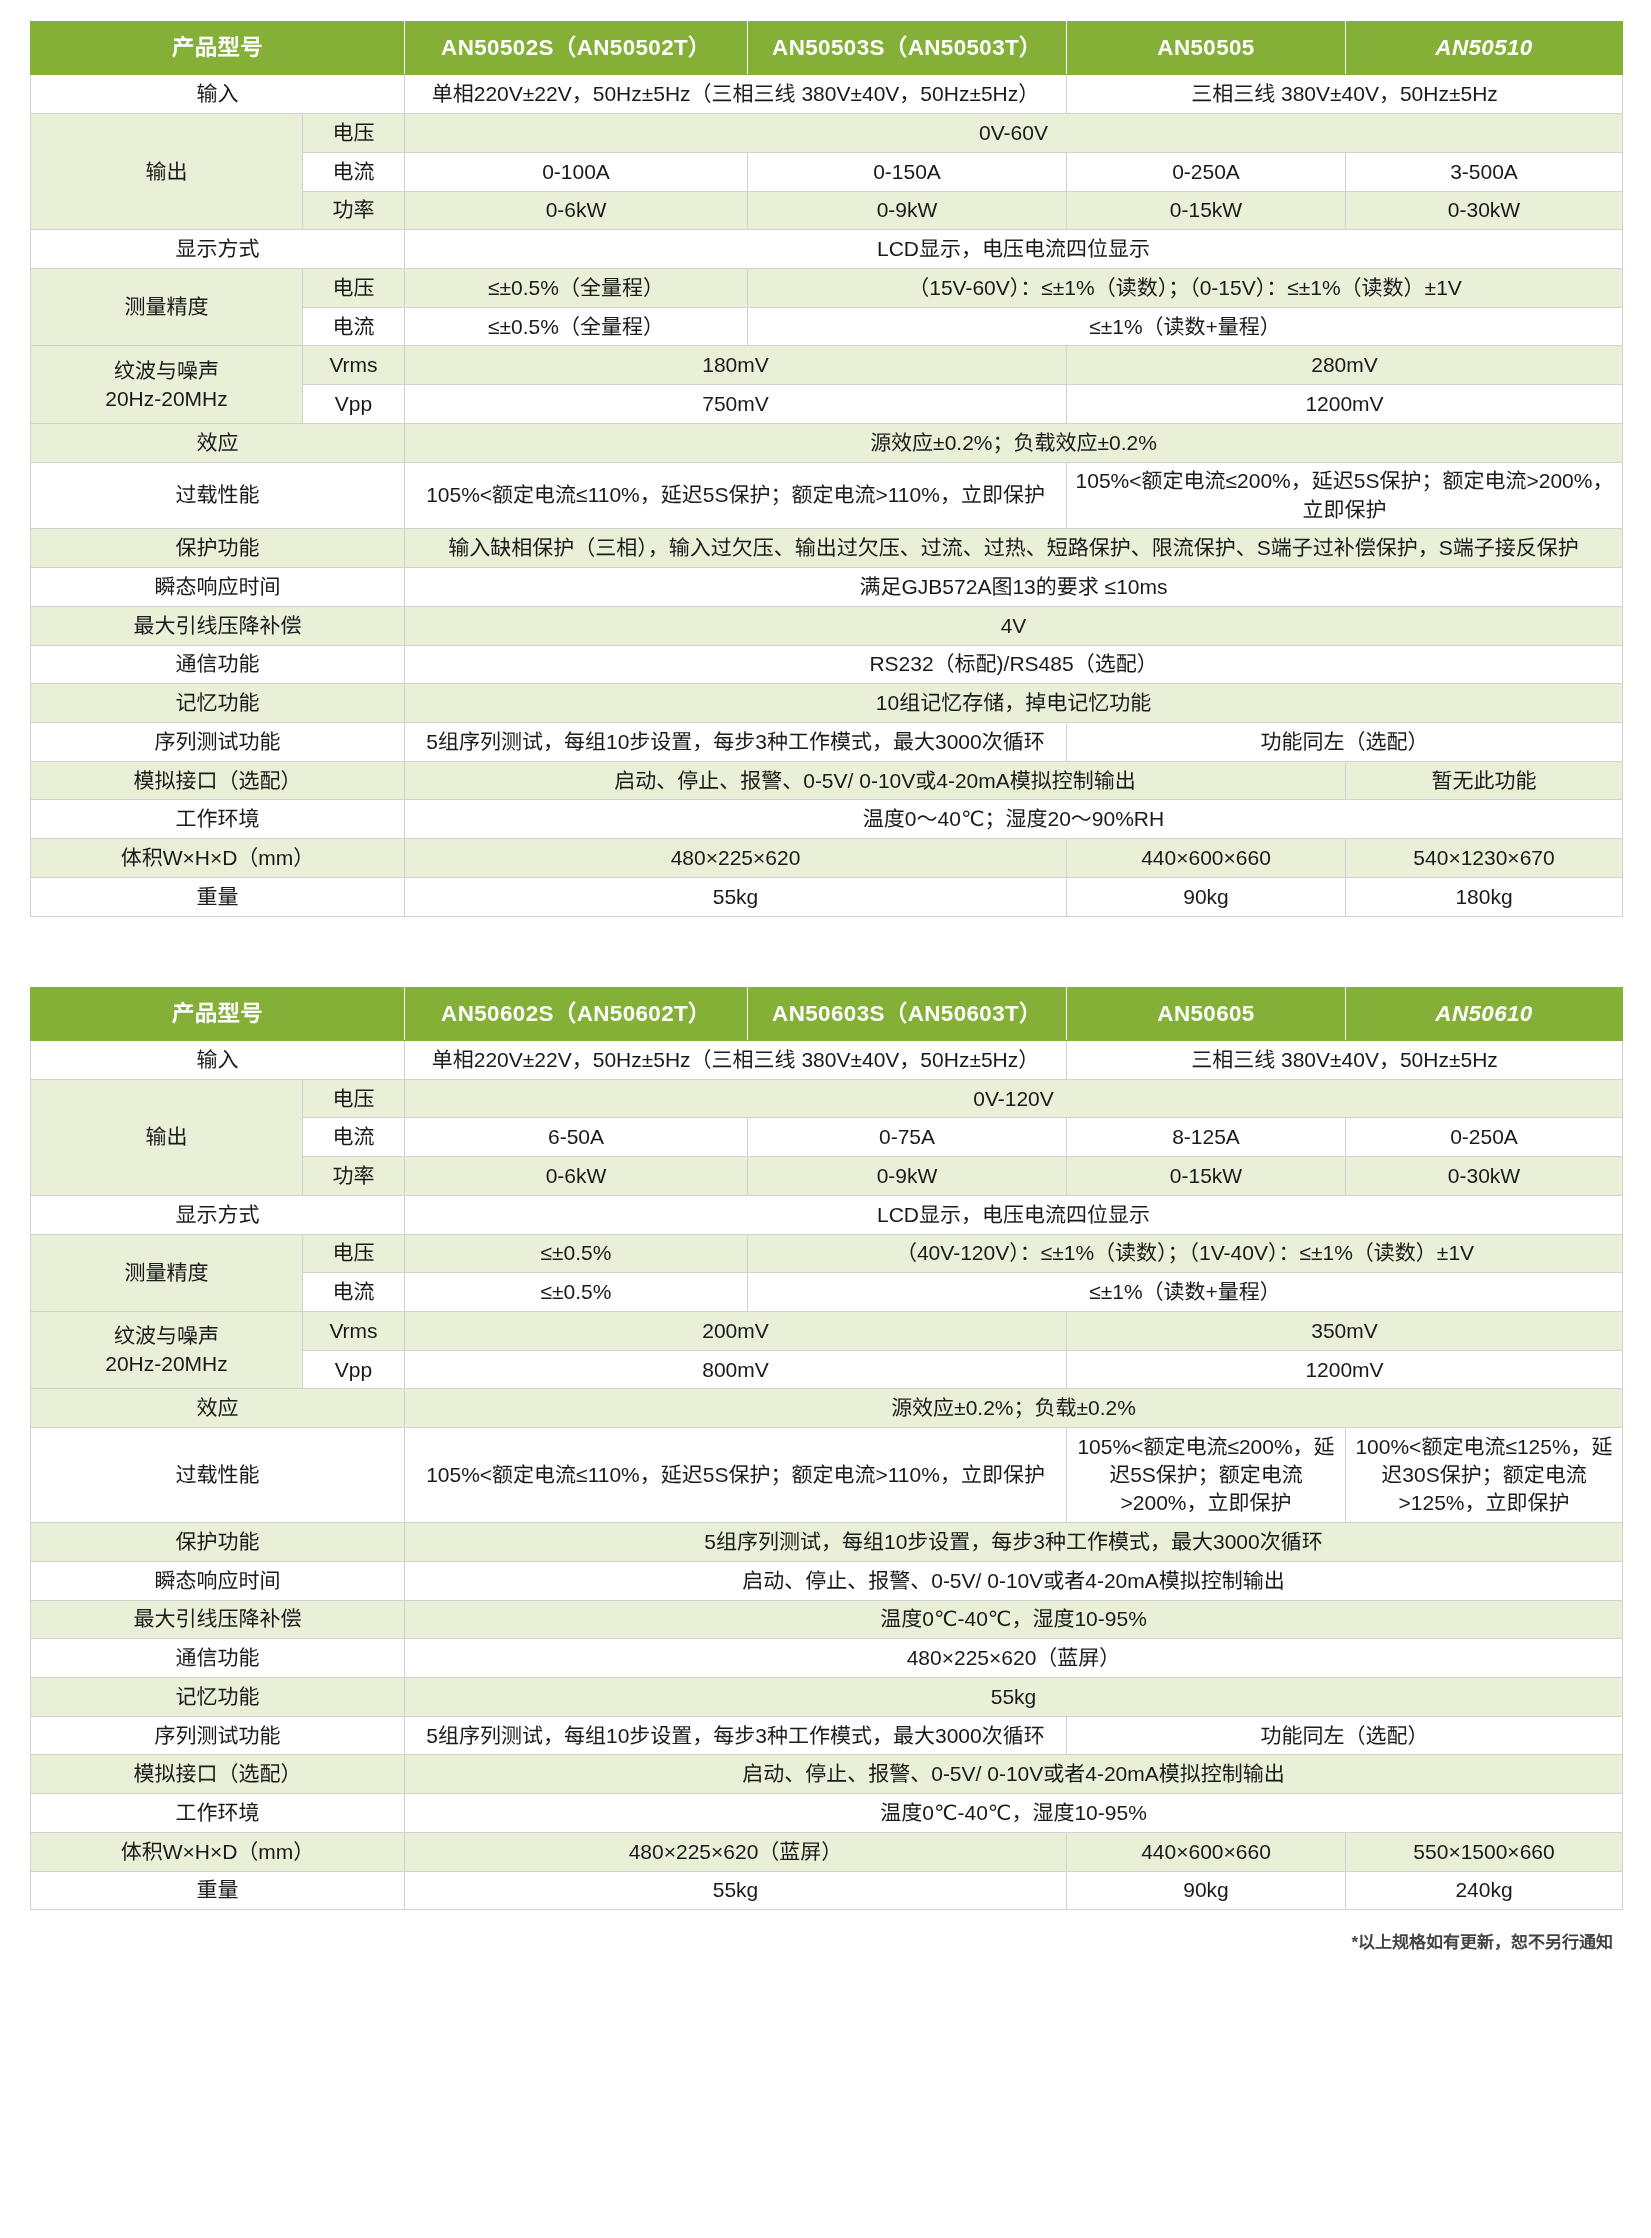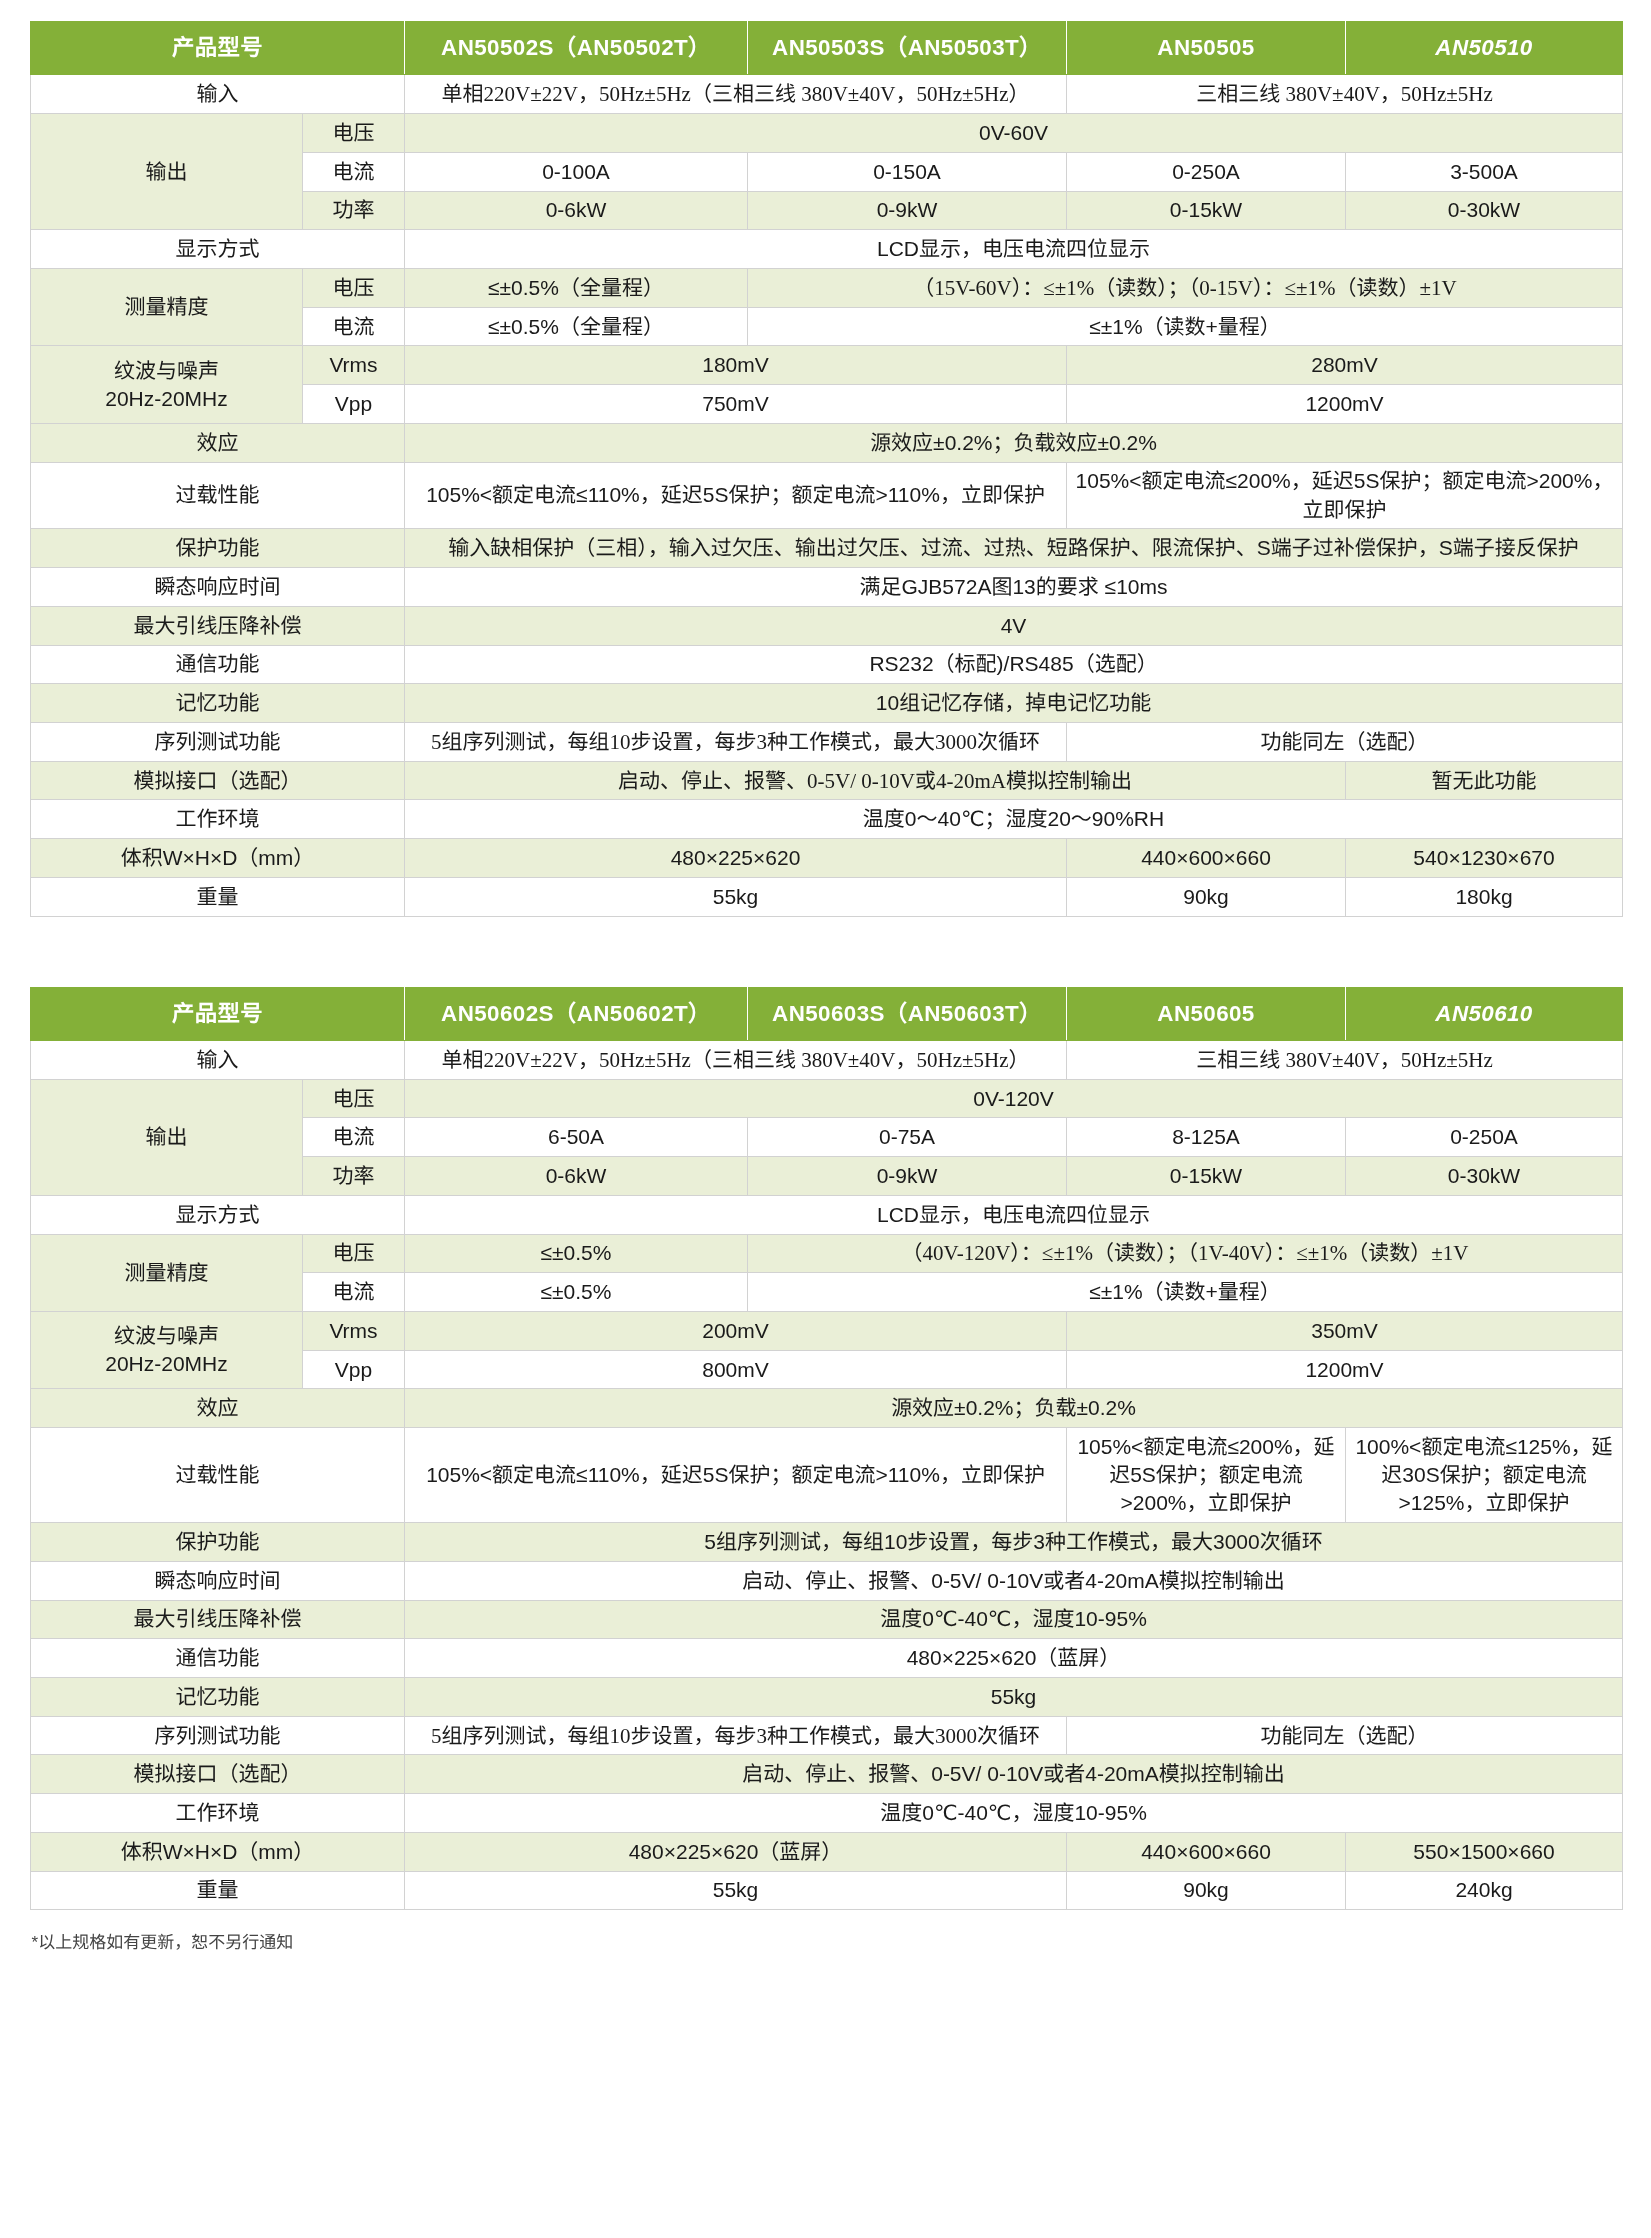--- a/index.html
+++ b/index.html
@@ -58,34 +58,34 @@
   }
   td.label {
     font-size: 21.6px;
   }
   td.sub {
     font-size: 21.6px;
   }
   td.small {
     font-size: 18.4px;
     line-height: 1.28;
-    font-family: Liberation Serif, serif;
   }
   td.tiny {
     font-size: 17px;
     line-height: 1.3;
   }
   .gap {
     height: 70px;
   }
   .footnote {
     font-size: 17px;
     color: #444444;
     margin: 17.6px 0 0 1.6px;
-    text-align: left;
+    text-align: right;
+    font-weight: bold;
   }
   
   col.c-label { width: 272px; }
   col.c-sub   { width: 102px; }
   col.c-1     { width: 343px; }
   col.c-2     { width: 319px; }
   col.c-3     { width: 279px; }
   col.c-4     { width: 277px; }
 </style>
 </head>

